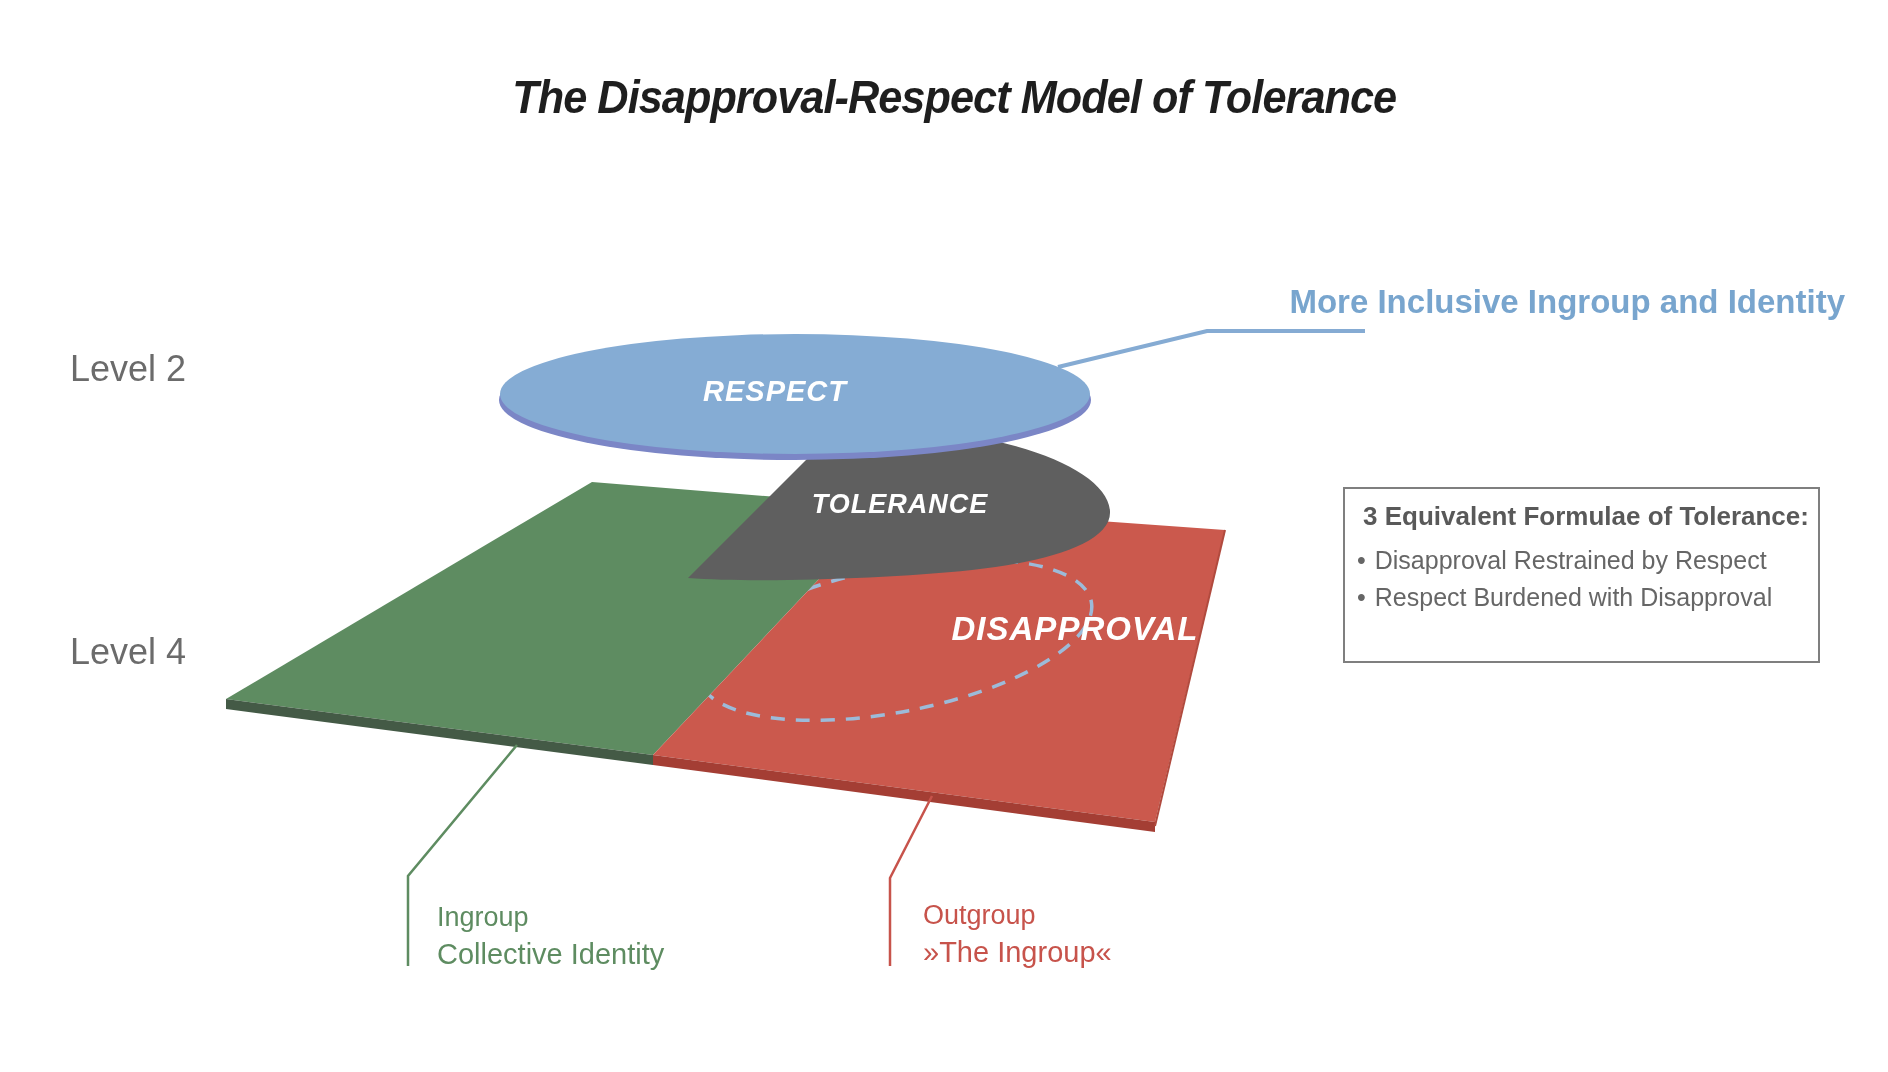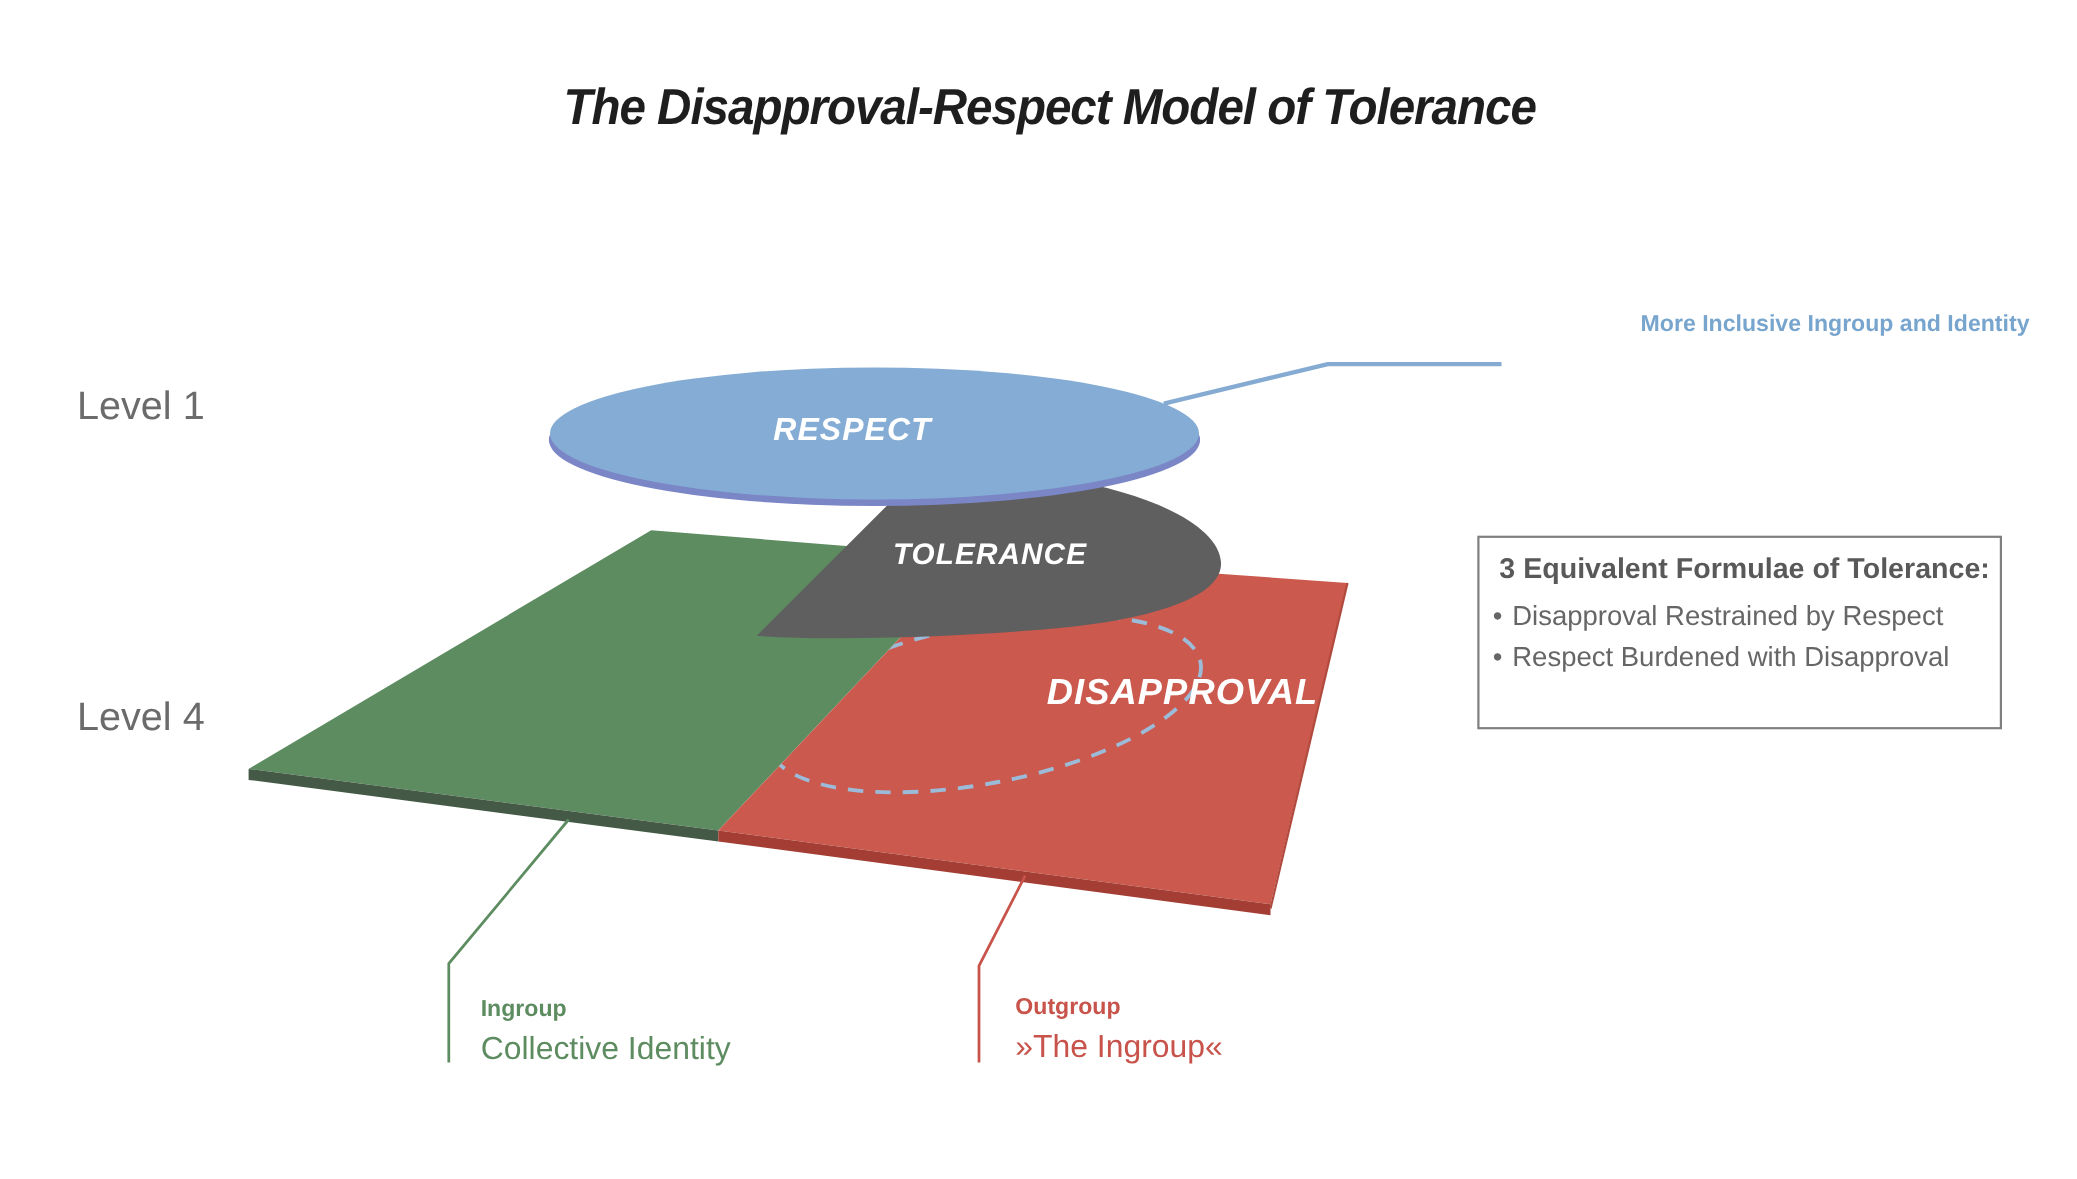--- a/index.html
+++ b/index.html
@@ -16,31 +16,31 @@
   .page-title span{display:inline-block;transform:scaleX(0.94);}
   .level-label{left:60px;font-size:36px;color:#6b6b6b;}
   .shape-label{
     color:#ffffff;font-weight:bold;font-style:italic;text-align:center;width:400px;
     letter-spacing:1px;
   }
   .respect-label{left:565px;top:375px;font-size:29px;}
   .tolerance-label{left:690px;top:489px;font-size:27px;}
   .disapproval-label{left:865px;top:610px;font-size:33px;}
   .callout-text{
-    right:43px;top:283px;font-size:21px;font-weight:bold;color:#78A5CE;white-space:nowrap;
+    right:43px;top:283px;font-size:33px;font-weight:bold;color:#78A5CE;white-space:nowrap;
   }
   .formulae-box{
     left:1333px;top:487px;width:477px;height:176px;border:2px solid #7f7f7f;
     box-sizing:border-box;background:#ffffff;padding:10px 10px 24px 12px;
   }
   .formulae-title{font-size:26px;font-weight:bold;color:#595959;margin:2px 0 10px 6px;white-space:nowrap;}
   .f-item{font-size:25px;color:#666666;line-height:37px;white-space:nowrap;}
   .f-item .dot{margin-right:9px;}
   .legend-label{line-height:37px;white-space:nowrap;}
-  .legend-label .t1{font-weight:bold;font-size:21px;display:block;}
+  .legend-label .t1{font-weight:normal;font-size:27px;display:block;}
   .legend-label .t2{font-size:29px;display:block;}
   .ingroup-label{left:427px;top:899px;color:#5E8C61;}
   .outgroup-label{left:913px;top:897px;color:#C7534B;}
 </style>
 </head>
 <body>
 
 <div id="stage">
 
   <svg id="diagram-svg" width="1888" height="1072" viewBox="0 0 1888 1072">
@@ -78,21 +78,21 @@
 
     <polyline points="517,745 408,876 408,966" fill="none" stroke="#5E8C61" stroke-width="2.5"></polyline>
 
     <polyline points="932,796 890,878 890,966" fill="none" stroke="#C7534B" stroke-width="2.5"></polyline>
   </svg>
 
   <div class="abs page-title">
     <span>The Disapproval-Respect Model of Tolerance</span>
   </div>
 
-  <div class="abs level-label" style="top:348px">Level 1</div>
+  <div class="abs level-label" style="top:348px">Level 2</div>
   <div class="abs level-label" style="top:631px">Level 4</div>
 
   <div class="abs shape-label respect-label">RESPECT</div>
   <div class="abs shape-label tolerance-label">TOLERANCE</div>
   <div class="abs shape-label disapproval-label">DISAPPROVAL</div>
 
   <div class="abs callout-text">More Inclusive Ingroup and Identity</div>
 
   <div class="abs formulae-box">
     <div class="formulae-title">3 Equivalent Formulae of Tolerance:</div>

